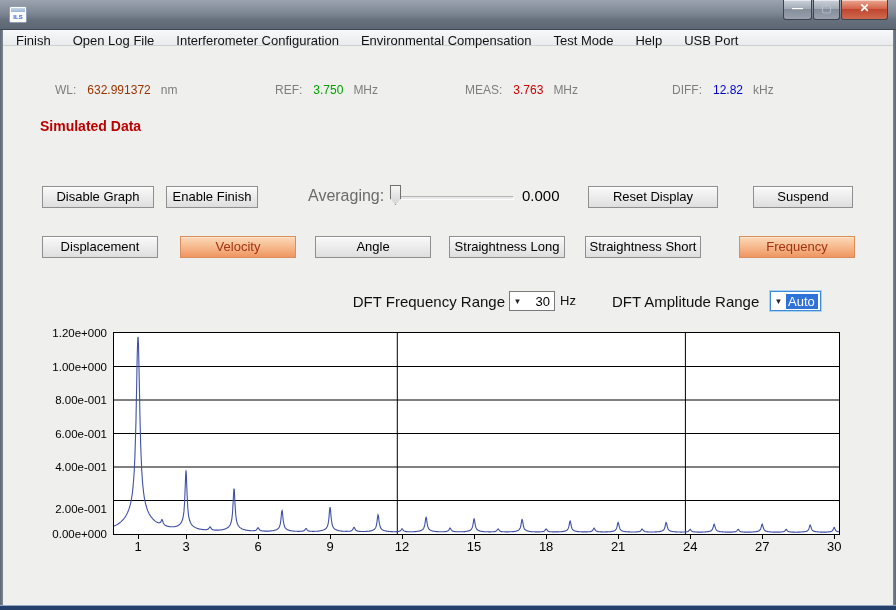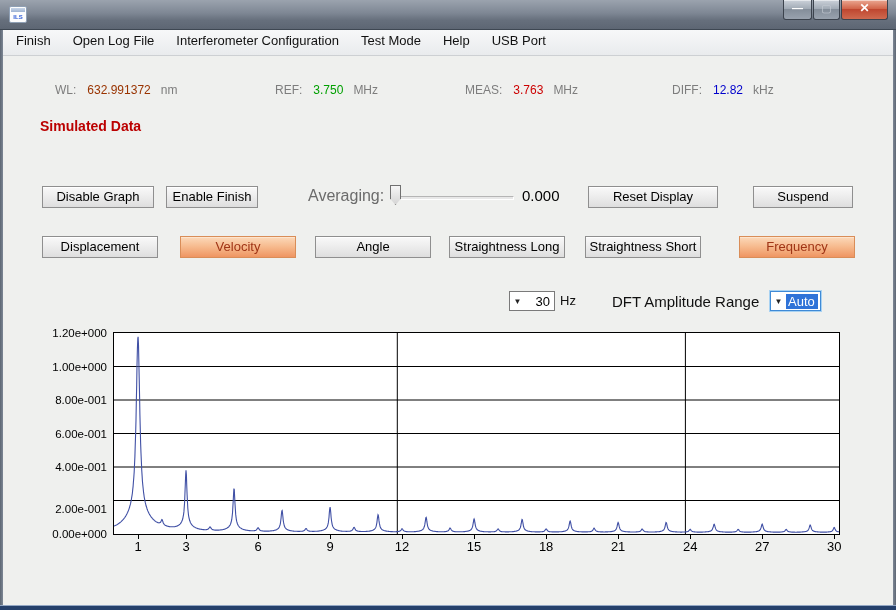--- a/index.html
+++ b/index.html
@@ -26,21 +26,21 @@
   .win-btn.close { width:47px; font-weight:bold; font-size:12px;
     background:linear-gradient(#eba892 0%,#d2664b 45%,#bf4730 50%,#cf6a50 100%); }
 
   .frame-left  { position:absolute; top:30px; bottom:0; left:0;  width:3px; background:linear-gradient(90deg,#5d6673,#7d8795); }
   .frame-right { position:absolute; top:30px; bottom:0; right:0; width:3px; background:linear-gradient(90deg,#7d8795,#5d6673); }
   .frame-bottom{ position:absolute; left:0; right:0; bottom:0; height:5px; background:#25406b; border-top:1px solid #93a7c4; }
 
   .client { position:absolute; top:30px; left:3px; right:3px; bottom:5px; background:#eff0ee; }
 
   
-  .menubar { position:absolute; top:0; left:0; right:0; height:26px; display:flex;
+  .menubar { position:absolute; top:0; left:0; right:0; height:16px; display:flex;
     background:linear-gradient(#f7f8f9,#e9ebed); border-bottom:1px solid #cdd0d3; }
   .menu-item { padding:0 11px; font-size:13px; color:#111; line-height:21px; white-space:nowrap; }
   .menu-item:first-child { padding-left:13px; }
 
   
   .readout { position:absolute; top:42px; font-size:12px; white-space:nowrap;margin-top:11px; }
   .ro-label, .ro-unit { color:#7d7d7d; }
   .ro-label { margin-right:11px; }
   .ro-unit  { margin-left:10px; }
 
@@ -113,20 +113,21 @@
   <div class="frame-left"></div>
   <div class="frame-right"></div>
   <div class="frame-bottom"></div>
 
   <div class="client">
 
     <div class="menubar">
         <div class="menu-item">Finish</div>
         <div class="menu-item">Open Log File</div>
         <div class="menu-item">Interferometer Configuration</div>
+        <div class="menu-item">Environmental Compensation</div>
         <div class="menu-item">Test Mode</div>
         <div class="menu-item">Help</div>
         <div class="menu-item">USB Port</div>
       </div>
 
     <div>
         <div class="readout" style="left: 52px;"><span class="ro-label">WL:</span><span class="ro-value" style="color: rgb(153, 51, 0);">632.991372</span><span class="ro-unit">nm</span></div>
         <div class="readout" style="left: 272px;"><span class="ro-label">REF:</span><span class="ro-value" style="color: rgb(0, 160, 0);">3.750</span><span class="ro-unit">MHz</span></div>
         <div class="readout" style="left: 462px;"><span class="ro-label">MEAS:</span><span class="ro-value" style="color: rgb(204, 0, 0);">3.763</span><span class="ro-unit">MHz</span></div>
         <div class="readout" style="left: 669px;"><span class="ro-label">DIFF:</span><span class="ro-value" style="color: rgb(0, 0, 204);">12.82</span><span class="ro-unit">kHz</span></div>
@@ -147,20 +148,21 @@
 
     <div>
         <div class="btn mode-btn" style="left: 39px;">Displacement</div>
         <div class="btn mode-btn active" style="left: 177px;">Velocity</div>
         <div class="btn mode-btn" style="left: 312px;">Angle</div>
         <div class="btn mode-btn" style="left: 446px;">Straightness Long</div>
         <div class="btn mode-btn" style="left: 582px;">Straightness Short</div>
         <div class="btn mode-btn active" style="left: 736px;">Frequency</div>
       </div>
 
+    <div class="dft-label dft-freq-label">DFT Frequency Range</div>
     <div class="combo combo-freq">
       <span class="combo-arrow">▼</span>
       <span class="combo-value">30</span>
     </div>
     <div class="dft-label dft-hz">Hz</div>
 
     <div class="dft-label dft-amp-label">DFT Amplitude Range</div>
     <div class="combo combo-amp">
       <span class="combo-arrow">▼</span>
       <span class="combo-value selected">Auto</span>

